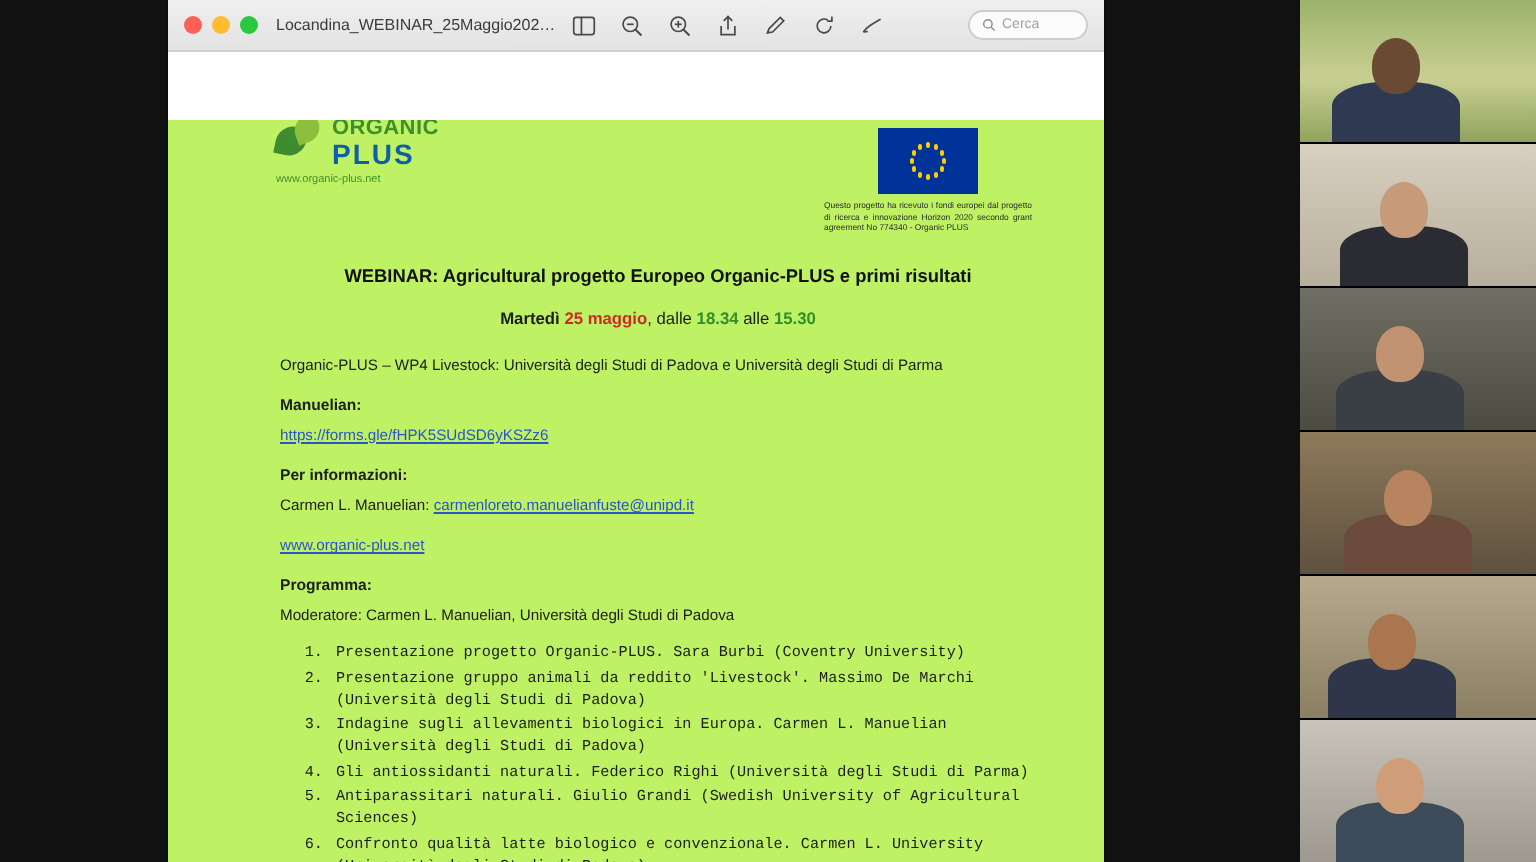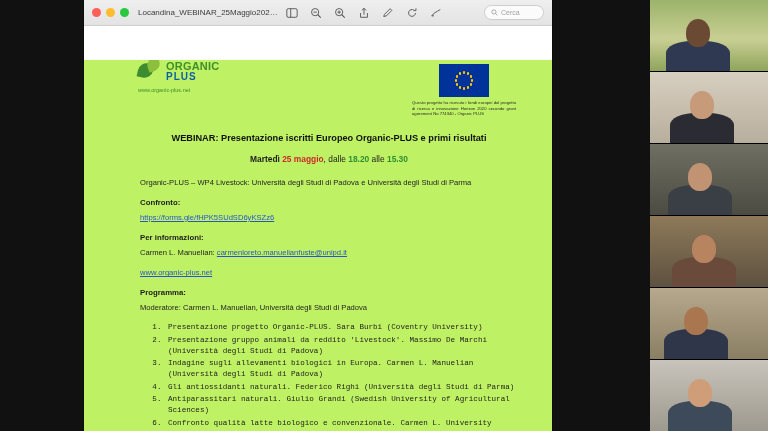--- a/index.html
+++ b/index.html
@@ -113,21 +113,21 @@
     position: relative;
   }
   .leaf-a, .leaf-b {
     position: absolute;
     border-radius: 60% 0 60% 0;
   }
   .leaf-a { width: 15px; height: 15px; background: #3d8c2f; left: 0; top: 5px; transform: rotate(12deg); }
   .leaf-b { width: 13px; height: 13px; background: #8bbf3c; left: 9px; top: 0px; transform: rotate(-20deg); }
   .logo-words { line-height: 1; }
   .logo-w1 { font-size: 11px; font-weight: bold; color: #3f8f2c; letter-spacing: .2px; }
-  .logo-w2 { font-size: 10px; font-weight: bold; color: #0f5fa8; letter-spacing: 1px; }
+  .logo-w2 { font-size: 14px; font-weight: bold; color: #0f5fa8; letter-spacing: 1px; }
   .logo-url { font-size: 5.5px; color: #3f8f2c; margin-top: 3px; }
 
   .eu-box {
     position: absolute;
     right: 0; top: -2px;
     width: 108px;
     text-align: center;
   }
   .eu-flag {
     width: 50px; height: 33px;
@@ -327,29 +327,29 @@
                     <span class="eu-star" style="left: 2.8718px; top: 13.8px;"></span>
                     <span class="eu-star" style="left: 1.8px; top: 9.8px;"></span>
                     <span class="eu-star" style="left: 2.8718px; top: 5.8px;"></span>
                     <span class="eu-star" style="left: 5.8px; top: 2.8718px;"></span>
                   </span>
               </div>
               <div class="eu-text">Questo progetto ha ricevuto i fondi europei dal progetto di ricerca e innovazione Horizon 2020 secondo grant agreement No 774340 - Organic PLUS</div>
             </div>
           </div>
 
-          <h1 class="webinar">WEBINAR: Presentazione iscritti Europeo Organic-PLUS e primi risultati</h1>
+          <h1 class="webinar">WEBINAR: Agricultural progetto Europeo Organic-PLUS e primi risultati</h1>
 
           <div class="when">
-            <b>Martedì </b><b class="red">25 maggio</b><span>, dalle </span><b class="green-t">18.20</b><span> alle </span><b class="green-t">15.30</b>
+            <b>Martedì </b><b class="red">25 maggio</b><span>, dalle </span><b class="green-t">18.34</b><span> alle </span><b class="green-t">15.30</b>
           </div>
 
           <p class="body">Organic-PLUS – WP4 Livestock: Università degli Studi di Padova e Università degli Studi di Parma</p>
 
-          <div class="sec-title">Confronto:</div>
+          <div class="sec-title">Manuelian:</div>
           <p class="body"><a class="link" href="#">https://forms.gle/fHPK5SUdSD6yKSZz6</a></p>
 
 
           <div class="sec-title">Per informazioni:</div>
           <p class="body">
             <span>Carmen L. Manuelian: </span><a class="link" href="#">carmenloreto.manuelianfuste@unipd.it</a>
           </p>
           <p class="body"><a class="link" href="#">www.organic-plus.net</a></p>
 
           <div class="sec-title">Programma:</div>

